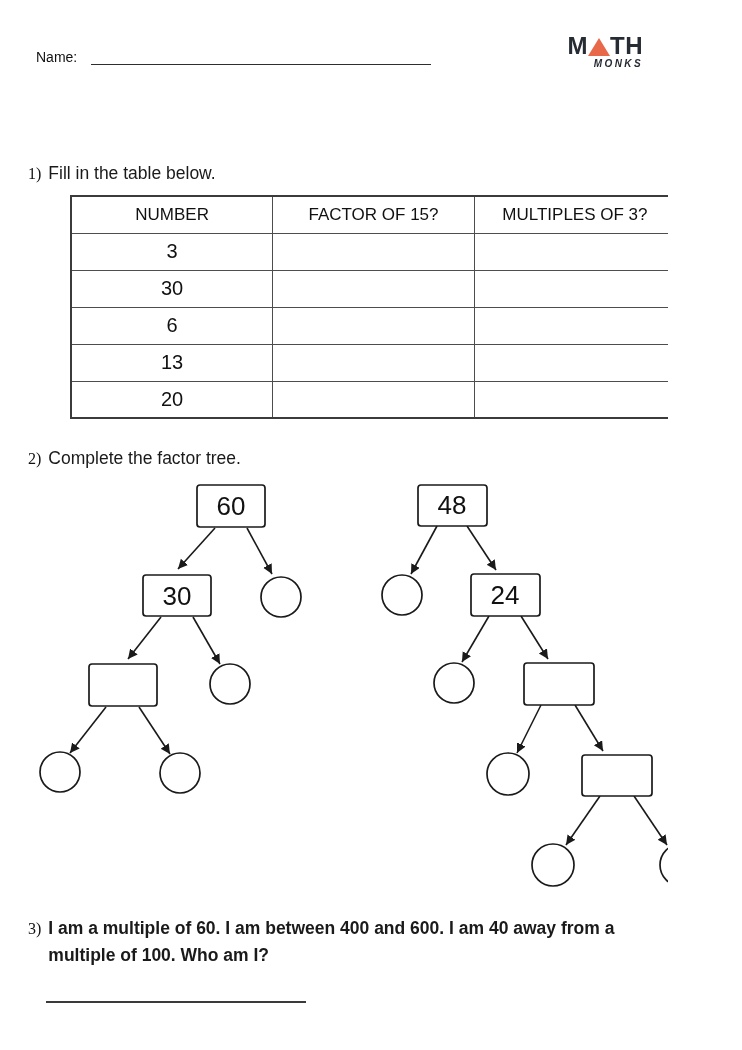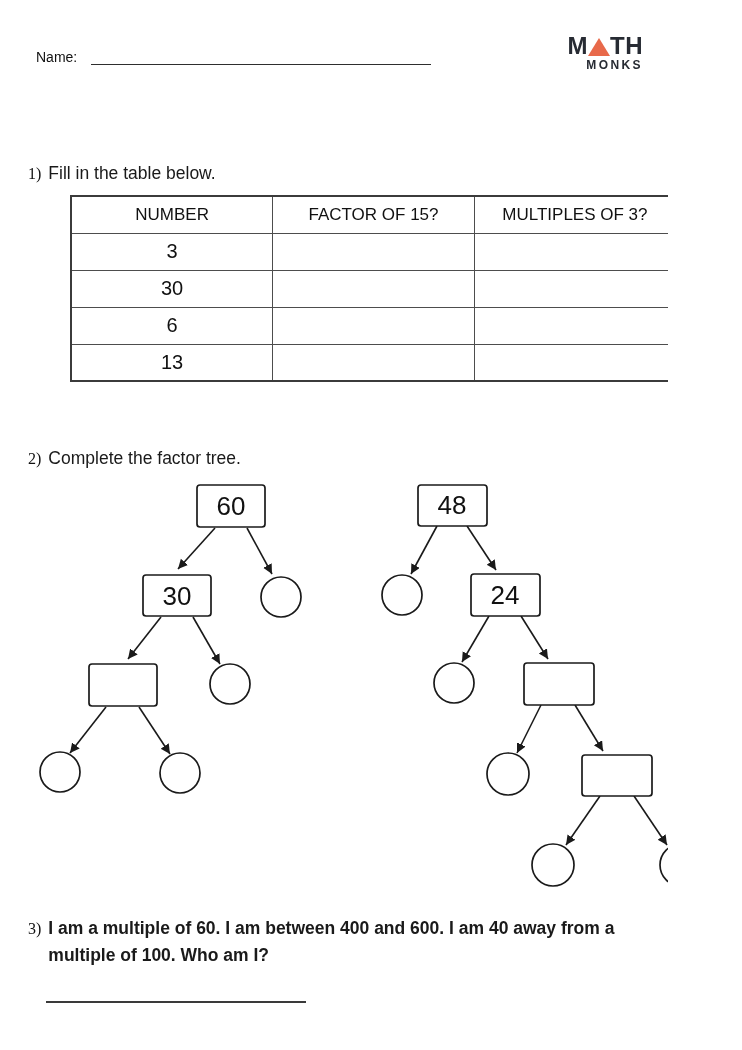--- a/index.html
+++ b/index.html
@@ -8,21 +8,21 @@
     position:relative; width:668px; height:1050px; background:#ffffff;
     font-family:"Liberation Sans", sans-serif; color:#1a1a1a; overflow:hidden;
   }
   
   .name-row { position:absolute; left:36px; top:49px; display:flex; align-items:flex-end; }
   .name-label { font-size:14px; color:#111; }
   .name-line { width:340px; border-bottom:1.5px solid #2e2e2e; height:16px; margin-left:14px; }
   .logo { position:absolute; top:35px; right:25px; text-align:right; }
   .logo-math { display:flex; align-items:flex-end; justify-content:flex-end; font-weight:bold; font-size:24px; line-height:22px; color:#272b33; letter-spacing:0.5px; }
   .logo-tri { display:inline-block; width:0; height:0; border-left:11px solid transparent; border-right:11px solid transparent; border-bottom:18px solid #e8694a; margin:0 0 1px 0; }
-  .logo-monks { font-size:12px; font-weight:bold; letter-spacing:2.4px; color:#272b33; margin-top:1px; }
+  .logo-monks { font-size:10px; font-weight:bold; letter-spacing:2.4px; color:#272b33; margin-top:1px;font-style:italic; }
   
   .title-box {
     position:absolute; left:84px; top:92px; width:572px; height:49px;
     border:1.6px dashed #3c3c3c; border-radius:12px;
     display:flex; align-items:center; justify-content:center;
   }
   .title-text { font-size:31px; font-weight:bold; letter-spacing:0.3px; color:#111; white-space:nowrap; }
   
   .question { position:absolute; left:28px; display:flex; align-items:baseline; font-size:17.5px; }
   .q-marker { font-family:"Liberation Serif", serif; font-size:16px; margin-right:7px; color:#111; }
@@ -90,20 +90,25 @@
         <tr>
           <td class="num">6</td>
           <td></td>
           <td></td>
         </tr>
         <tr>
           <td class="num">13</td>
           <td></td>
           <td></td>
         </tr>
+        <tr>
+          <td class="num">20</td>
+          <td></td>
+          <td></td>
+        </tr>
       </tbody>
     </table>
   </div>
 
   <div class="question q2">
     <span class="q-marker">2)</span>
     <span>Complete the factor tree.</span>
   </div>
 
   <svg class="trees" width="742" height="430" viewBox="0 0 742 430">

